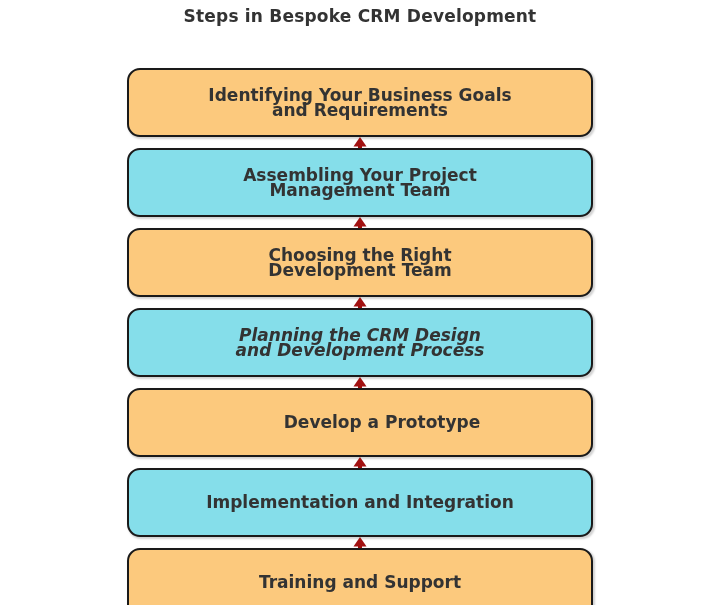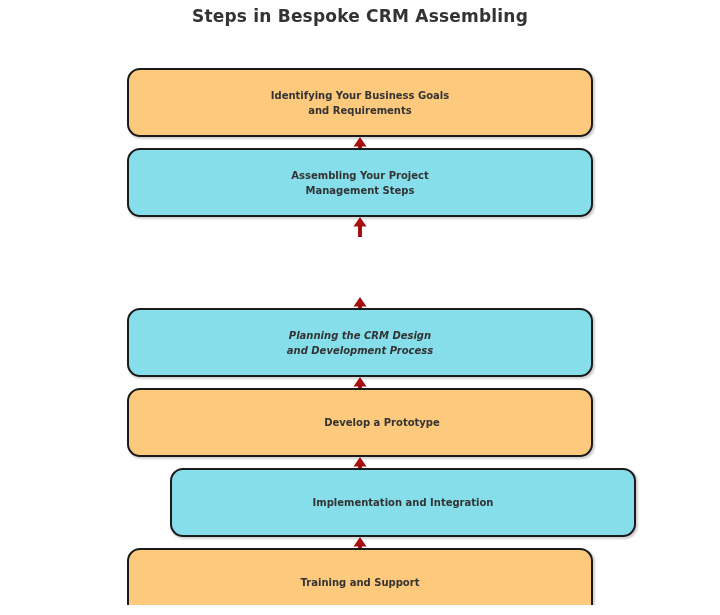--- a/index.html
+++ b/index.html
@@ -18,21 +18,21 @@
     text-align:center;
     font-size:17px;font-weight:bold;color:var(--text);
     letter-spacing:0.2px;
   }
   .flow-box{
     position:absolute;left:127px;width:466px;height:69px;
     border:2px solid var(--border);
     border-radius:13px;
     display:flex;align-items:center;justify-content:center;
     text-align:center;
-    font-size:10px;font-weight:bold;color:var(--text);
+    font-size:17px;font-weight:bold;color:var(--text);
     line-height:15px;
     white-space:pre-line;
     box-shadow:1.5px 1.5px 2px rgba(0,0,0,0.18);
   }
   .pos-0{top:68px;}
   .pos-1{top:148px;}
   .pos-2{top:228px;}
   .pos-3{top:308px;font-style:italic;}
   .pos-4{top:388px;padding-left:44px;}
   .pos-5{top:468px;}
@@ -46,42 +46,44 @@
   .apos-3{top:377px;}
   .apos-4{top:457px;}
   .apos-5{top:537px;}
   .flow-arrow svg{display:block;width:22px;height:20px;}
 </style>
 </head>
 <body>
 
 <div class="figure">
 
-  <div class="chart-title">Steps in Bespoke CRM Assembling</div>
+  <div class="chart-title">Steps in Bespoke CRM Development</div>
 
   <div class="flow-box pos-0" style="background: rgb(252, 201, 125);">Identifying Your Business Goals
 and Requirements</div>
 
   <div class="flow-arrow apos-0">
     <svg viewBox="0 0 22 20" fill="currentColor" style="color: rgb(163, 18, 18);">
         <polygon points="11,0 4.5,9.5 17.5,9.5"></polygon>
         <rect x="9" y="8" width="4" height="12"></rect>
       </svg>
   </div>
 
   <div class="flow-box pos-1" style="background: rgb(133, 222, 234);">Assembling Your Project
-Management Steps</div>
+Management Team</div>
 
   <div class="flow-arrow apos-1">
     <svg viewBox="0 0 22 20" fill="currentColor" style="color: rgb(163, 18, 18);">
         <polygon points="11,0 4.5,9.5 17.5,9.5"></polygon>
         <rect x="9" y="8" width="4" height="12"></rect>
       </svg>
   </div>
 
+  <div class="flow-box pos-2" style="background: rgb(252, 201, 125);">Choosing the Right
+Development Team</div>
 
   <div class="flow-arrow apos-2">
     <svg viewBox="0 0 22 20" fill="currentColor" style="color: rgb(163, 18, 18);">
         <polygon points="11,0 4.5,9.5 17.5,9.5"></polygon>
         <rect x="9" y="8" width="4" height="12"></rect>
       </svg>
   </div>
 
   <div class="flow-box pos-3" style="background: rgb(133, 222, 234);">Planning the CRM Design
 and Development Process</div>
@@ -95,21 +97,21 @@
 
   <div class="flow-box pos-4" style="background: rgb(252, 201, 125);">Develop a Prototype</div>
 
   <div class="flow-arrow apos-4">
     <svg viewBox="0 0 22 20" fill="currentColor" style="color: rgb(163, 18, 18);">
         <polygon points="11,0 4.5,9.5 17.5,9.5"></polygon>
         <rect x="9" y="8" width="4" height="12"></rect>
       </svg>
   </div>
 
-  <div class="flow-box pos-5" style="background: rgb(133, 222, 234); margin-left: 43px;">Implementation and Integration</div>
+  <div class="flow-box pos-5" style="background: rgb(133, 222, 234);">Implementation and Integration</div>
 
   <div class="flow-arrow apos-5">
     <svg viewBox="0 0 22 20" fill="currentColor" style="color: rgb(163, 18, 18);">
         <polygon points="11,0 4.5,9.5 17.5,9.5"></polygon>
         <rect x="9" y="8" width="4" height="12"></rect>
       </svg>
   </div>
 
   <div class="flow-box pos-6" style="background: rgb(252, 201, 125);">Training and Support</div>
 

